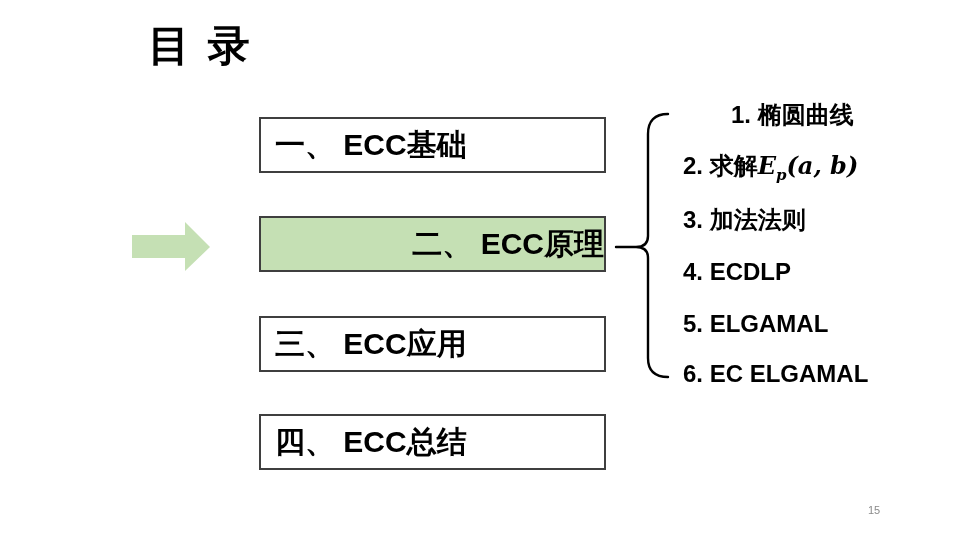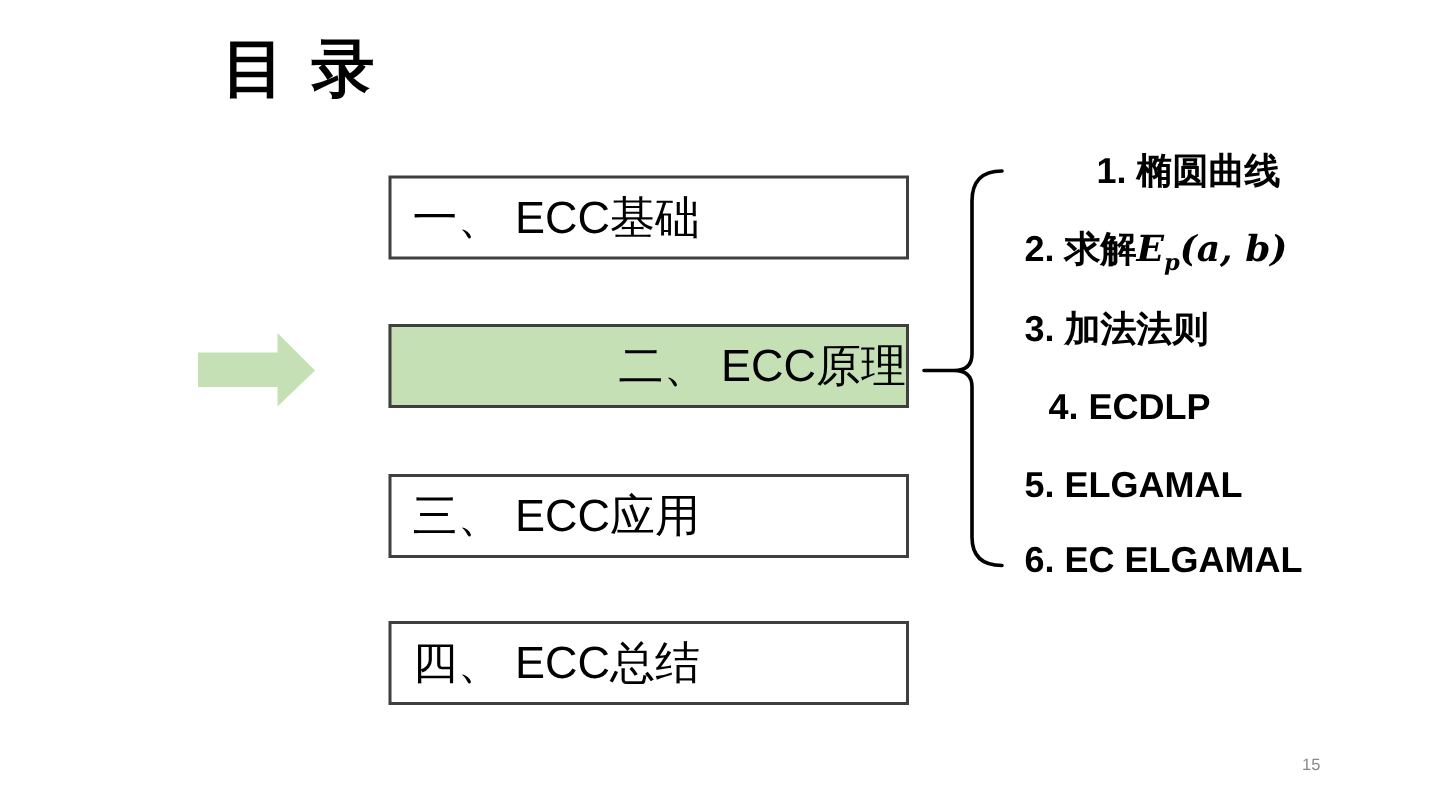--- a/index.html
+++ b/index.html
@@ -16,38 +16,38 @@
   }
   .title{
     position:absolute;left:148px;top:18px;margin:0;
     font-size:42px;font-weight:bold;color:var(--text-black);letter-spacing:3px;
     white-space:nowrap;
   }
   .toc-box{
     position:absolute;left:259px;width:329px;height:52px;
     border:2px solid var(--box-border);background:#ffffff;
     display:flex;align-items:center;padding-left:14px;
-    font-size:30px;font-weight:normal;color:var(--text-black);
+    font-size:30px;font-weight:bold;color:var(--text-black);
     white-space:nowrap;
   }
   .toc-box.highlighted{background:var(--accent-green);justify-content:flex-end;}
   .box-1{top:117px;}
   .box-2{top:216px;}
   .box-3{top:316px;}
   .box-4{top:414px;}
   .arrow-wrap{position:absolute;left:128px;top:220px;width:85px;height:52px;}
   .brace-wrap{position:absolute;left:610px;top:100px;width:70px;height:290px;}
   .outline-item{
     position:absolute;left:683px;line-height:28px;
     font-size:24px;font-weight:bold;color:var(--text-black);white-space:nowrap;
   }
   .item-1{top:101px;margin-left:48px;}
   .item-2{top:152px;}
   .item-3{top:206px;}
-  .item-4{top:258px;margin-left:16px;}
+  .item-4{top:258px;}
   .item-5{top:310px;}
   .item-6{top:360px;}
   .math{font-family:"DejaVu Serif",serif;font-style:italic;font-weight:bold;}
   .math-sub{
     font-family:"DejaVu Serif",serif;font-style:italic;font-weight:bold;
     font-size:15px;vertical-align:-6px;
   }
   .watermark{
     position:absolute;right:10px;top:486px;
     font-size:23px;font-weight:normal;color:var(--watermark-gray);

